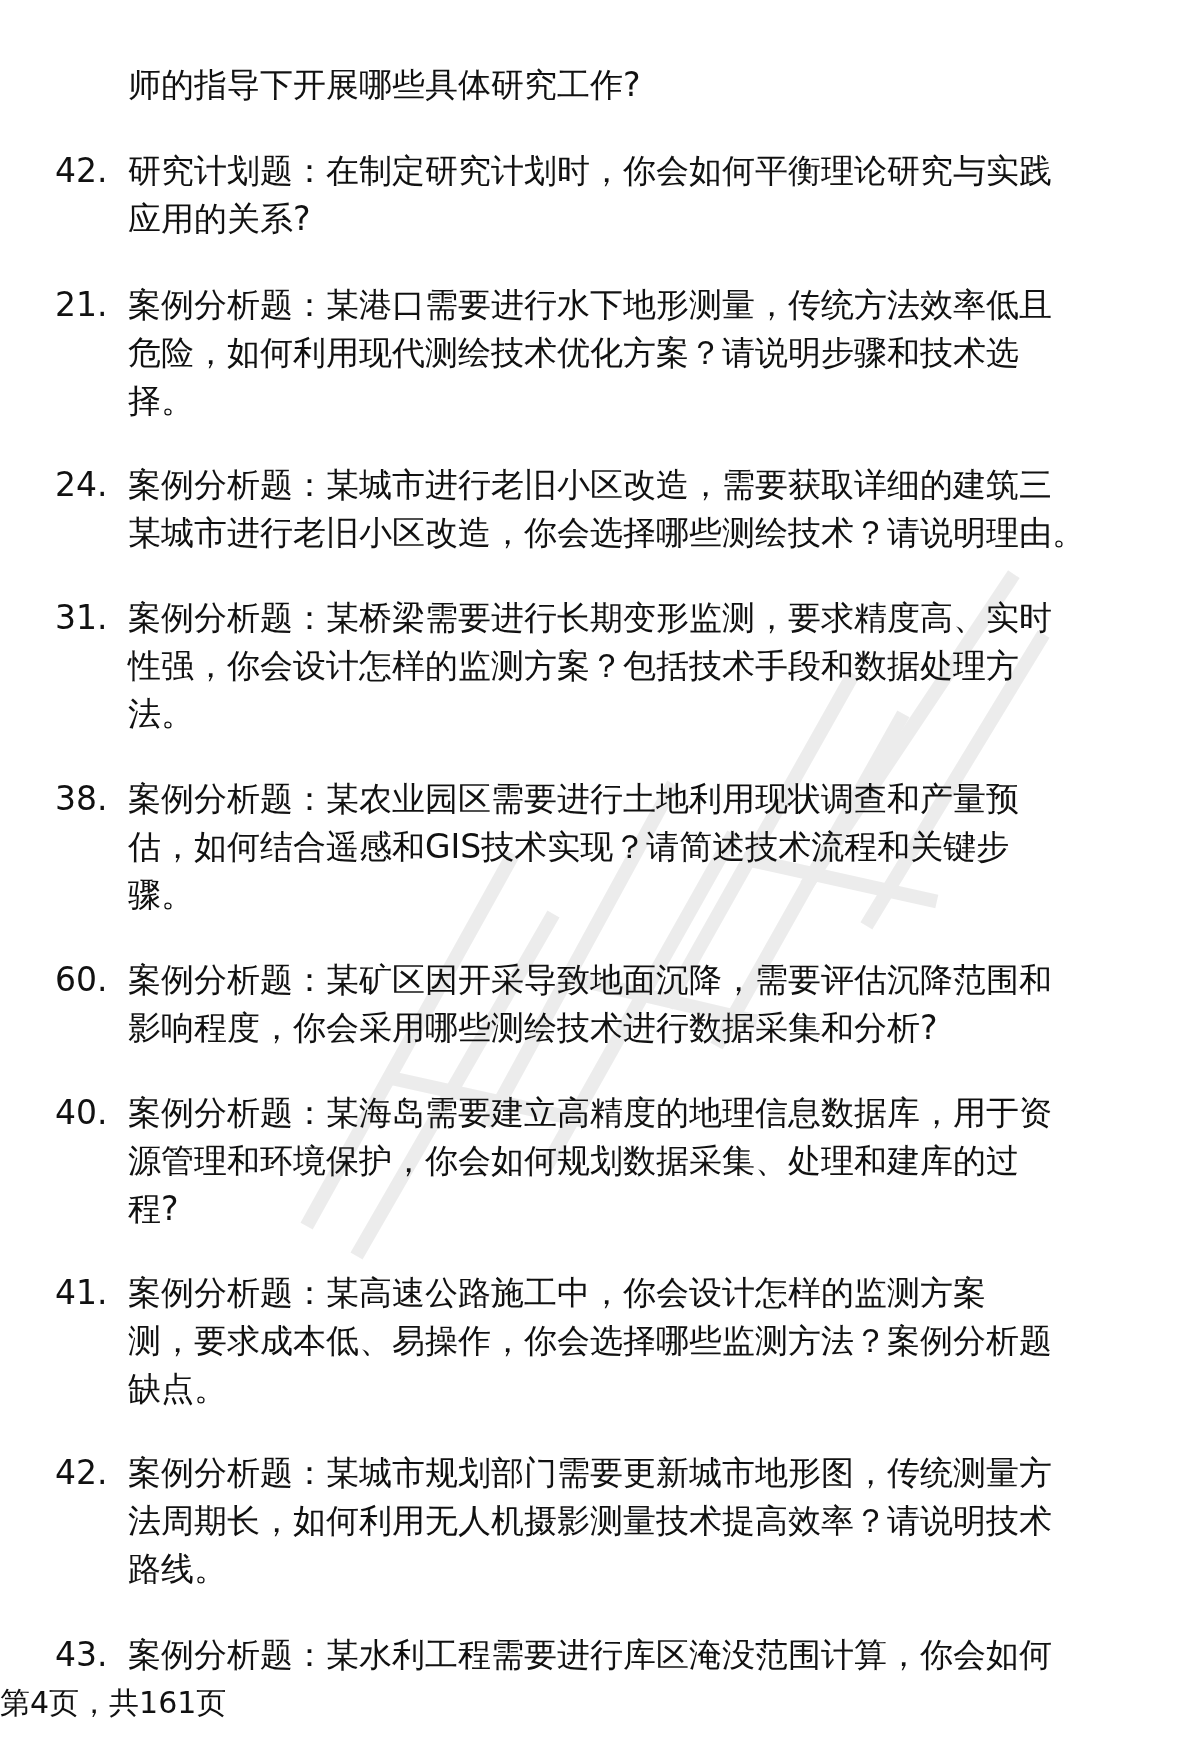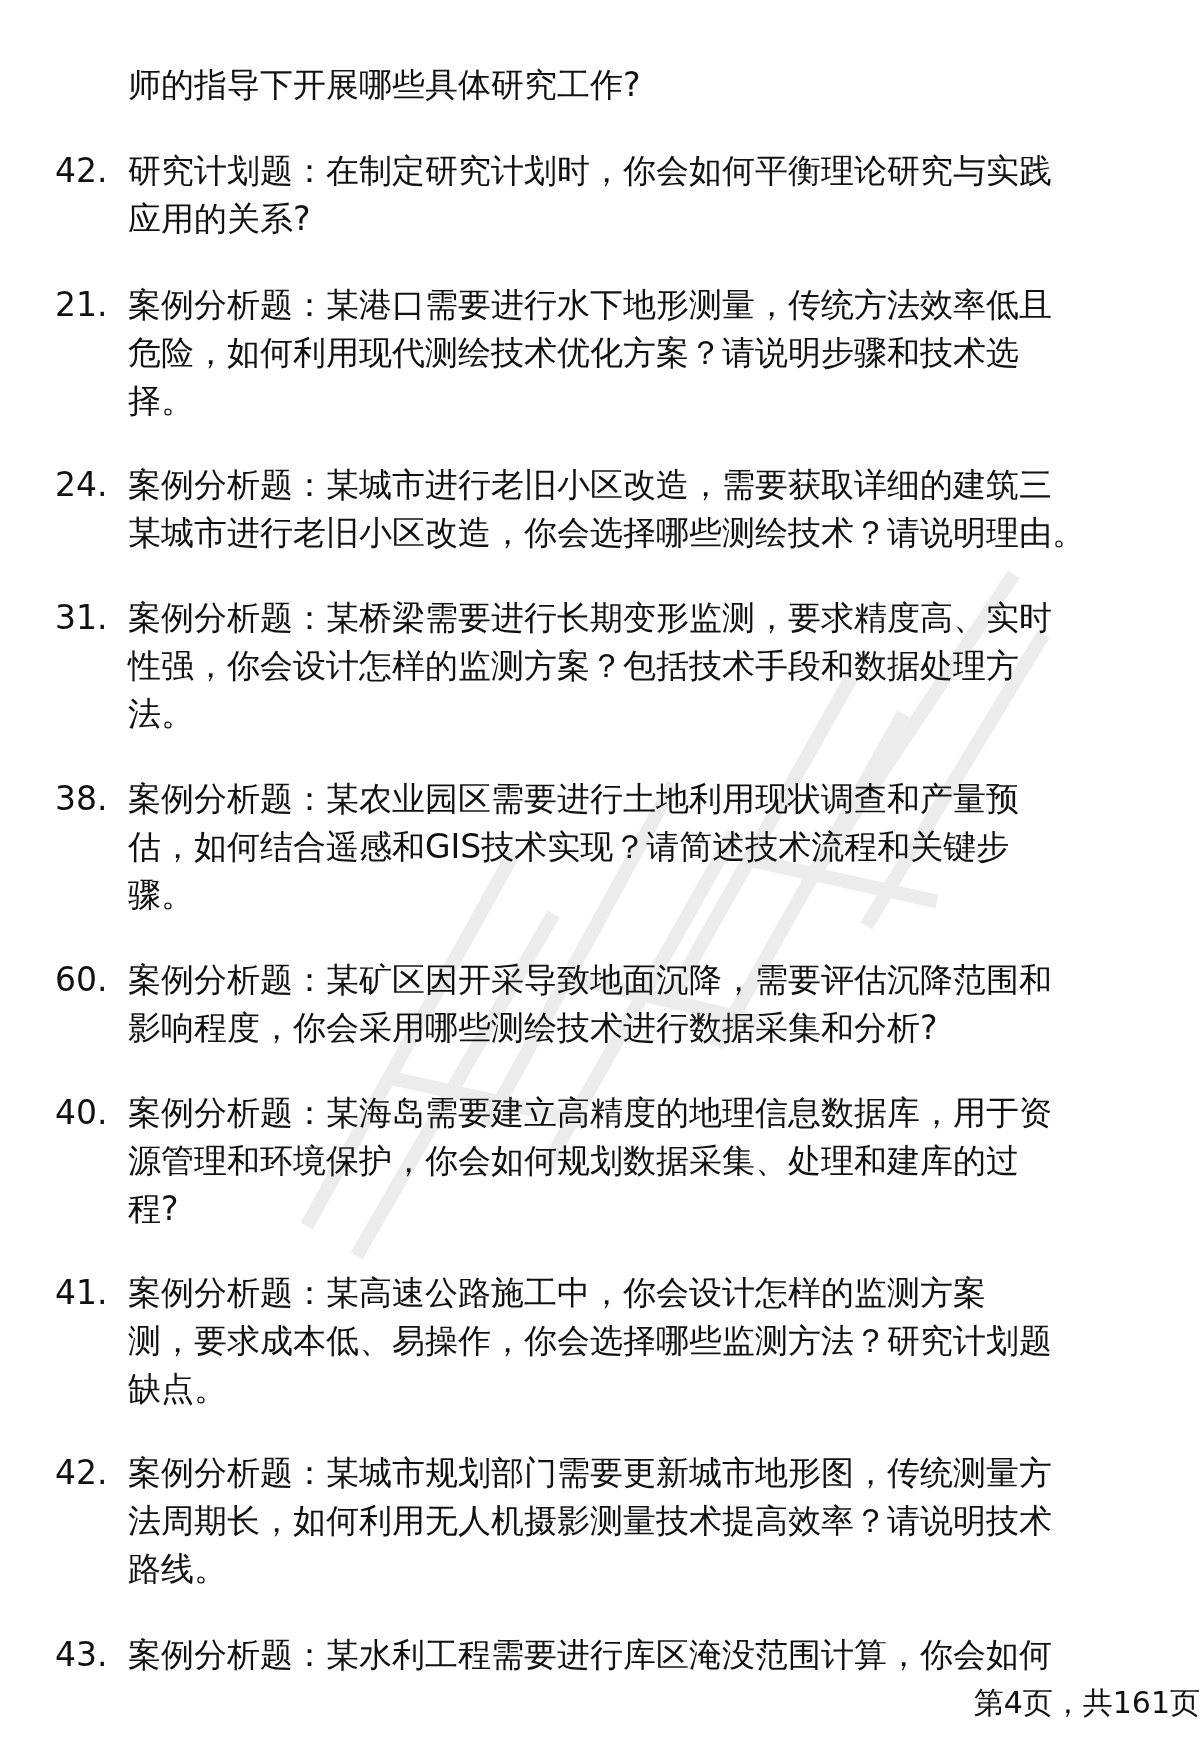--- a/index.html
+++ b/index.html
@@ -13,21 +13,21 @@
     position: absolute; left: 250px; top: 560px; width: 800px; height: 700px;
     pointer-events: none; opacity: 0.07;
   }
   .line {
     position: absolute; left: 0; font-size: 33px; line-height: 46px;
     white-space: nowrap; letter-spacing: 0px;
   }
   .num { position: absolute; left: 55px; width: 72px; }
   .txt { position: absolute; left: 128px; }
   .footer {
-    position: absolute; left: 0; right: 0; top: 1683px; text-align: right;
+    position: absolute; left: 0; right: 0; top: 1683px; text-align: left;
     font-size: 30px; line-height: 40px;
   }
 </style>
 </head>
 <body>
 
 <div class="page">
 
   <svg class="watermark" viewBox="0 0 800 700">
     <g stroke="#000" stroke-width="14" fill="none" stroke-linecap="square">
@@ -124,21 +124,21 @@
         <span class="txt">程?</span>
       </div>
   </div>
 
   <div>
     <div class="line" style="top:1270px">
         <span class="num">41.</span>
         <span class="txt">案例分析题：某高速公路施工中，你会设计怎样的监测方案</span>
       </div>
     <div class="line" style="top:1318px">
-        <span class="txt">测，要求成本低、易操作，你会选择哪些监测方法？研究计划题</span>
+        <span class="txt">测，要求成本低、易操作，你会选择哪些监测方法？案例分析题</span>
       </div>
     <div class="line" style="top:1366px">
         <span class="txt">缺点。</span>
       </div>
   </div>
 
   <div>
     <div class="line" style="top:1450px">
         <span class="num">42.</span>
         <span class="txt">案例分析题：某城市规划部门需要更新城市地形图，传统测量方</span>

